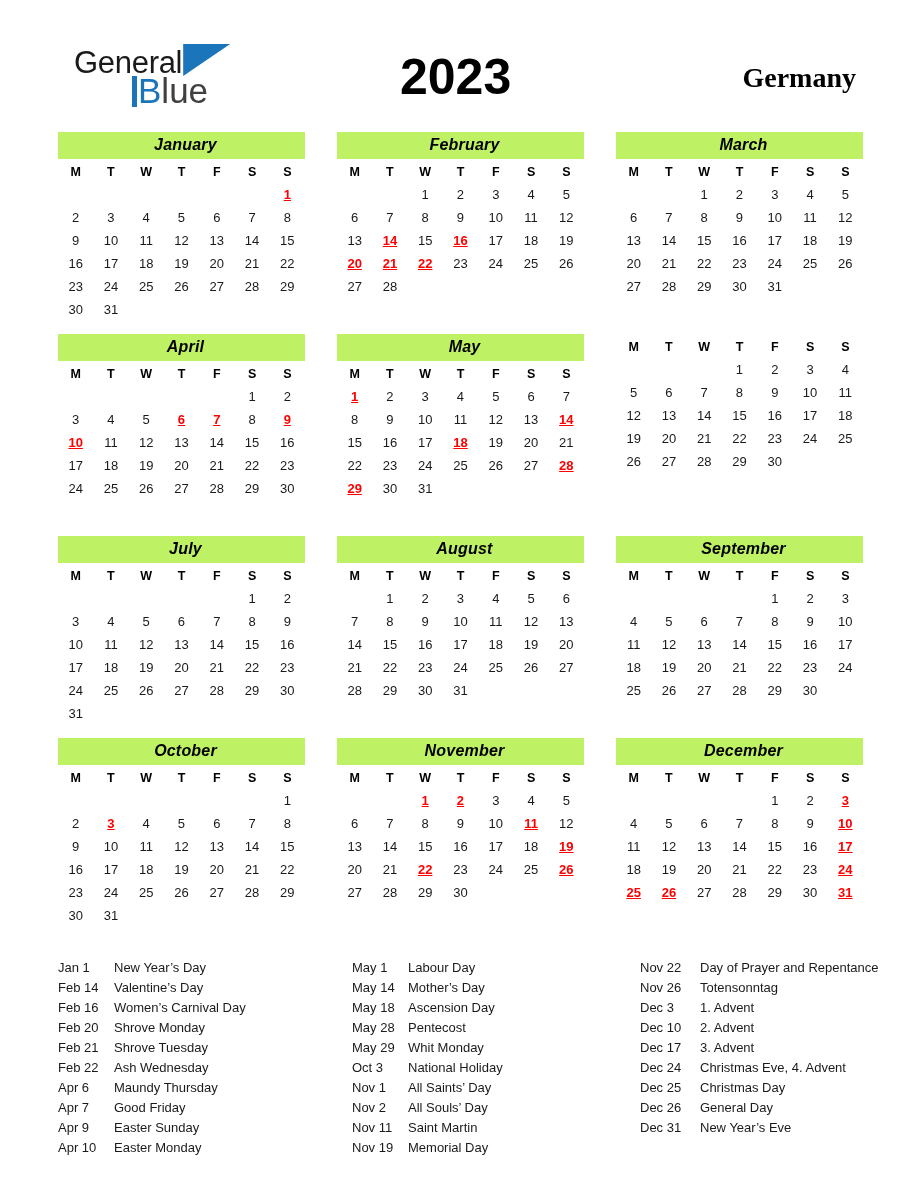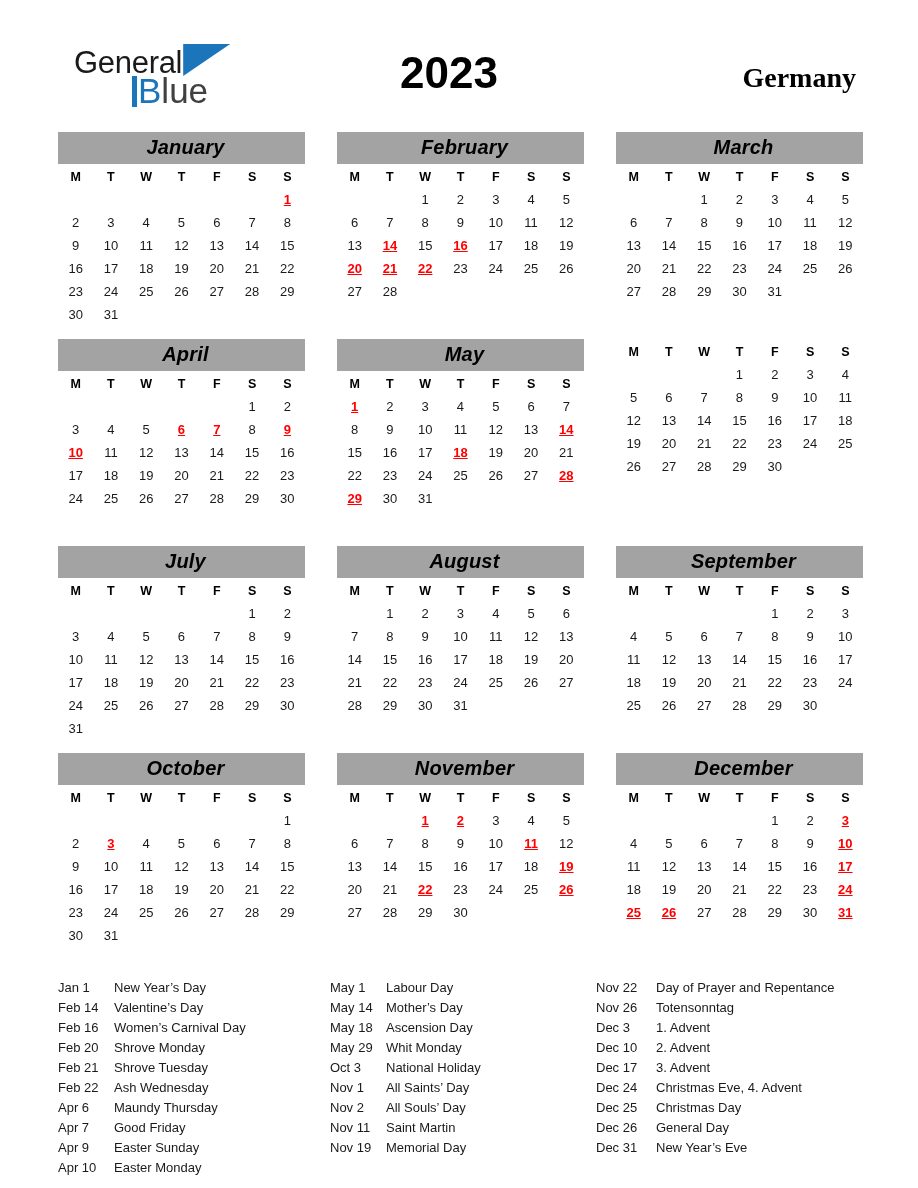--- a/index.html
+++ b/index.html
@@ -76,21 +76,21 @@
   .logo-blue-rest {
     font-size: 35px;
     color: #404040;
     line-height: 1;
   }
 
   .year-title {
     position: absolute;
     left: 338px;
     top: 10px;
-    font-size: 44px;
+    font-size: 50px;
     font-weight: bold;
     letter-spacing: 0px;
     color: #000;
   }
   .country-title {
     position: absolute;
     right: 0;
     top: 24px;
     font-size: 28px;
     font-weight: bold;
@@ -104,23 +104,23 @@
     display: grid;
     grid-template-columns: repeat(3, 1fr);
     column-gap: 32px;
     row-gap: 0px;
   }
   .month {
     width: 247px;
     margin-bottom: 13px;
   }
   .month-name {
-    background: #a3a3a3;
+    background: #bef264;
     text-align: center;
-    font-size: 20px;
+    font-size: 16px;
     font-style: italic;
     font-weight: bold;
     padding: 4px 0 5px 8px;
     letter-spacing: 0.2px;
   }
   table.month-table {
     width: 100%;
     border-collapse: collapse;
     table-layout: fixed;
     margin-top: 1px;
@@ -147,20 +147,21 @@
   table.month-table td.empty {
     color: transparent;
   }
 
   
   .legend {
     margin: 18px 58px 0 58px;
     display: grid;
     grid-template-columns: 272px 266px auto;
     column-gap: 0px;
+    gap: 22px;
   }
   .legend-col {
     display: block;
   }
   .legend-row {
     display: flex;
     font-size: 13px;
     line-height: 20px;
     color: #1a1a1a;
     margin-bottom: 0px;
@@ -1116,20 +1117,24 @@
       </div>
       <div class="legend-row">
         <span class="legend-date">May 14</span>
         <span class="legend-name">Mother’s Day</span>
       </div>
       <div class="legend-row">
         <span class="legend-date">May 18</span>
         <span class="legend-name">Ascension Day</span>
       </div>
       <div class="legend-row">
+        <span class="legend-date">May 28</span>
+        <span class="legend-name">Pentecost</span>
+      </div>
+      <div class="legend-row">
         <span class="legend-date">May 29</span>
         <span class="legend-name">Whit Monday</span>
       </div>
       <div class="legend-row">
         <span class="legend-date">Oct 3</span>
         <span class="legend-name">National Holiday</span>
       </div>
       <div class="legend-row">
         <span class="legend-date">Nov 1</span>
         <span class="legend-name">All Saints’ Day</span>

